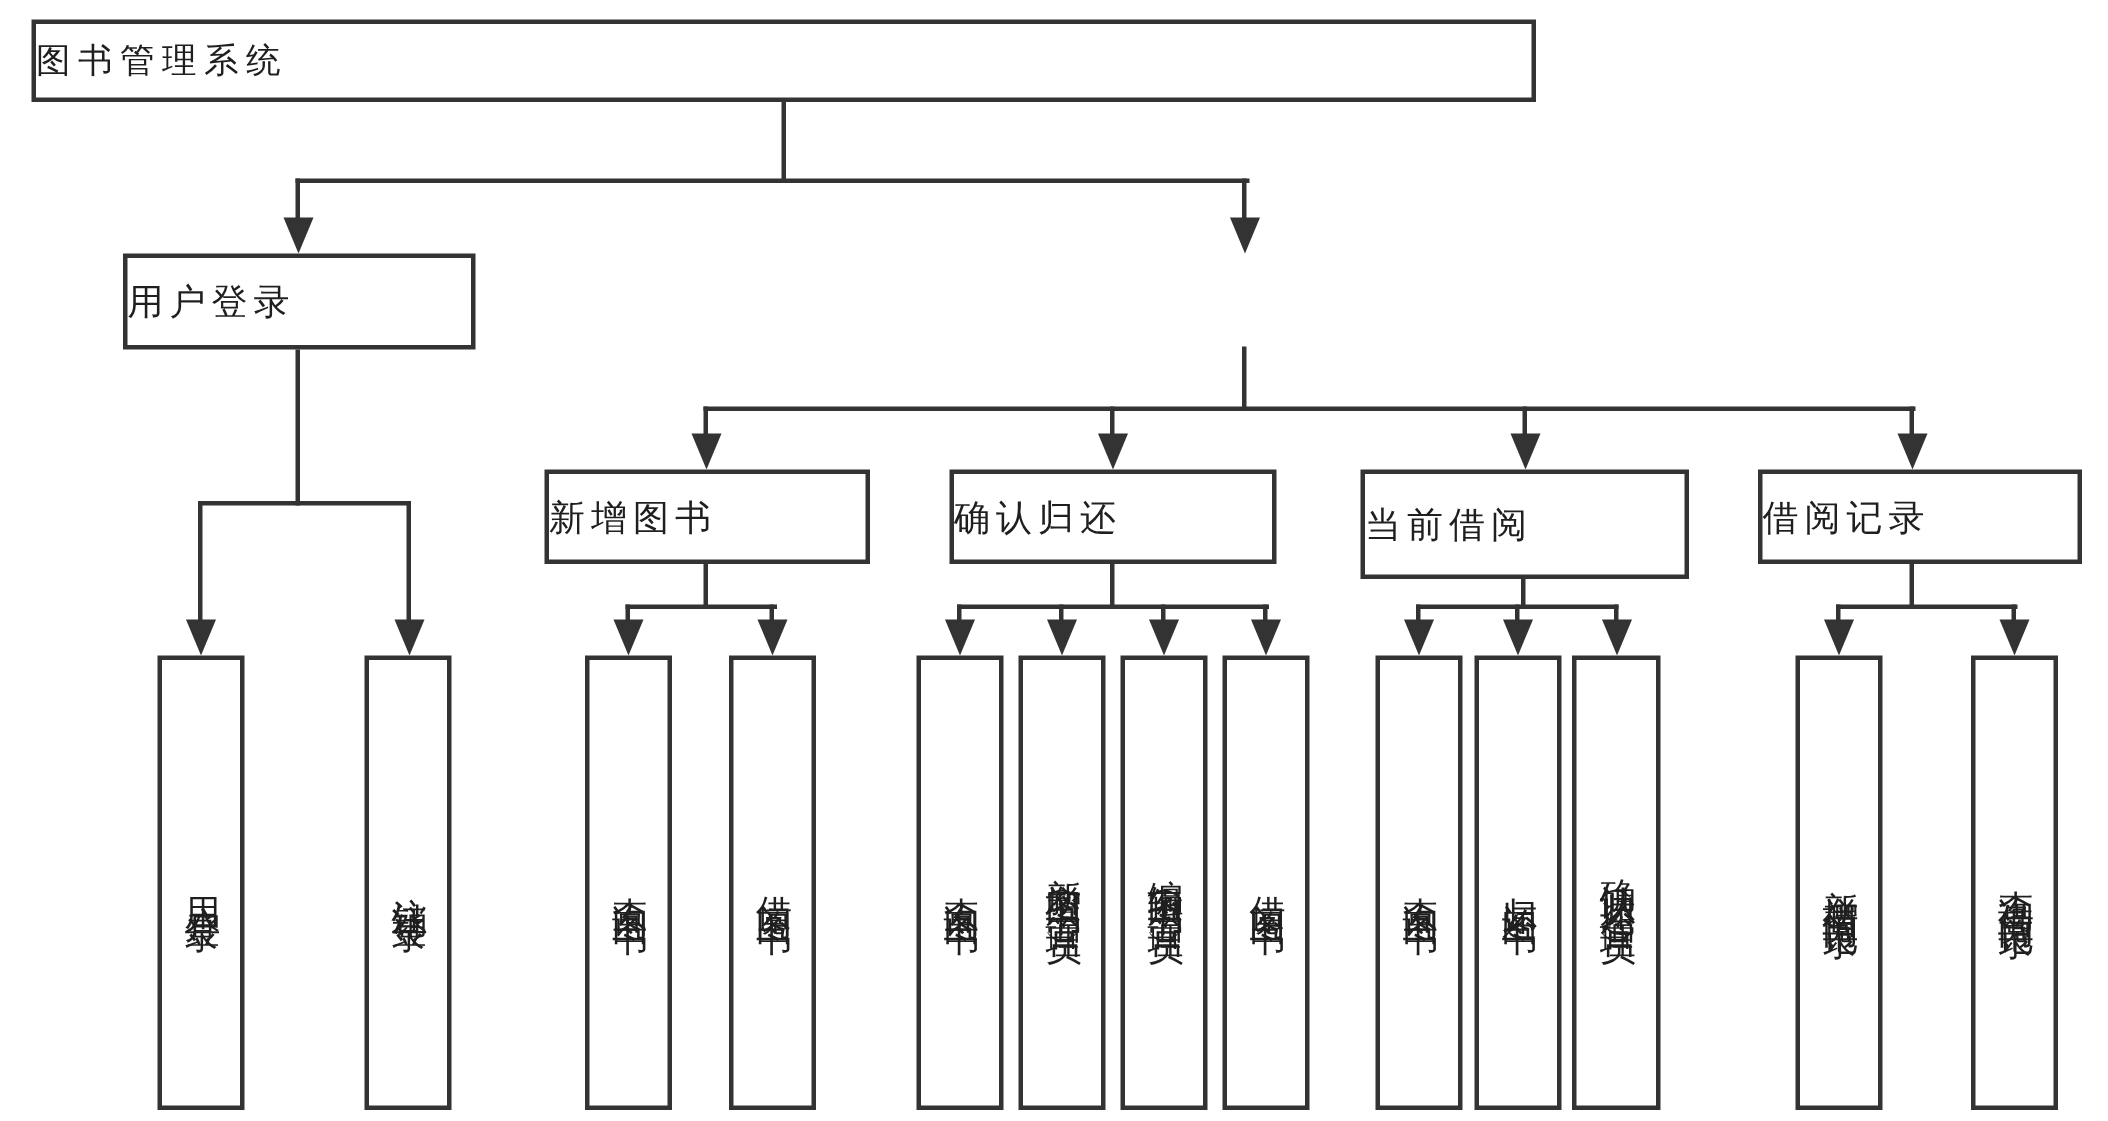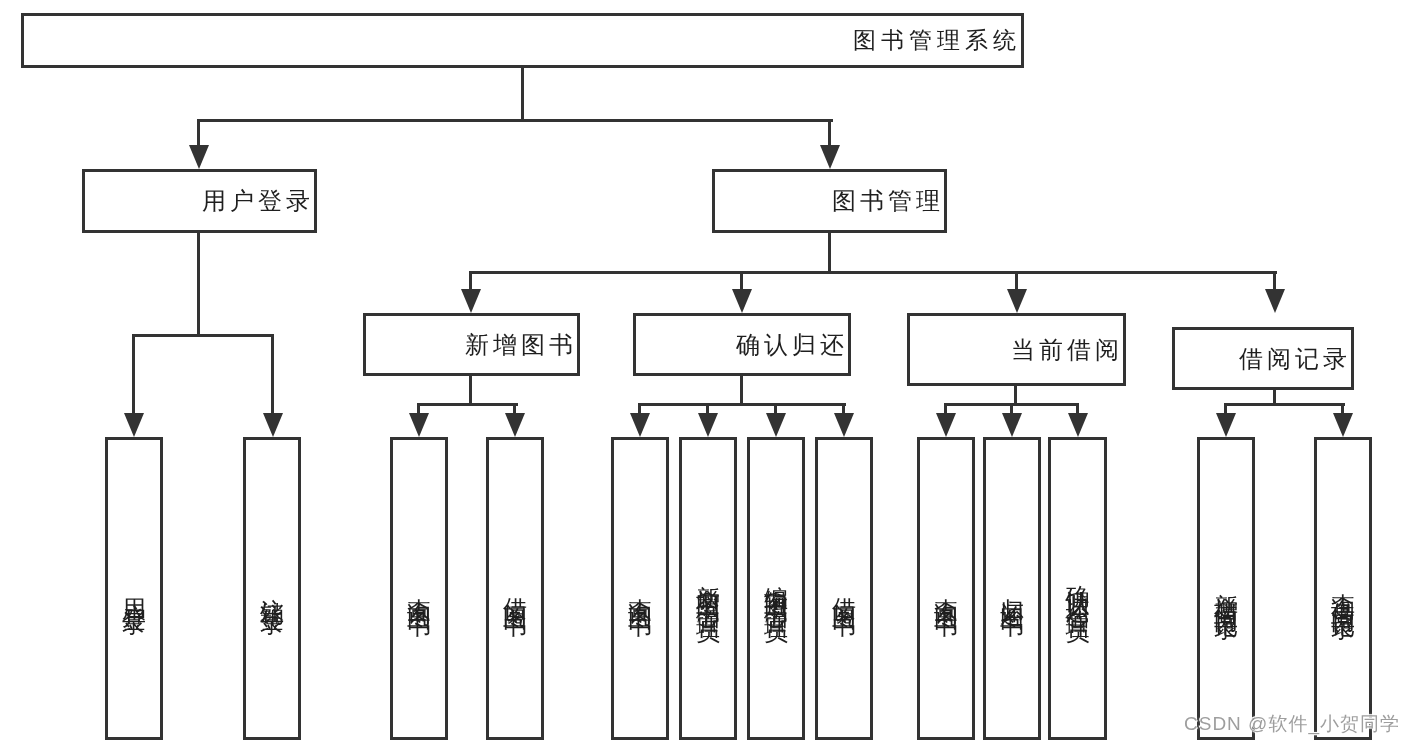--- a/index.html
+++ b/index.html
@@ -19,21 +19,21 @@
   .ar{
     position:absolute;width:0;height:0;
     border-left:10px solid transparent;
     border-right:10px solid transparent;
     border-top:24px solid var(--line);
   }
   
   .hbox{
     position:absolute;box-sizing:border-box;
     border:3px solid var(--line);background:#fff;
-    display:flex;align-items:center;justify-content:flex-end;
+    display:flex;align-items:center;justify-content:flex-start;
     font-size:24px;letter-spacing:4px;color:var(--text);
     white-space:nowrap;
   }
   .hbox.title{font-size:23px;letter-spacing:5px;}
   
   .vbox{
     position:absolute;box-sizing:border-box;top:437px;width:58px;height:303px;
     border:3px solid var(--line);background:#fff;
     display:flex;align-items:center;justify-content:center;
     writing-mode:vertical-rl;text-orientation:mixed;
@@ -111,34 +111,31 @@
   <div class="ln" style="left:1341px;top:403px;width:3px;height:14px"></div>
   <div class="ar" style="left:1333px;top:413px"></div>
 
   <div class="hbox title" style="left:21px;top:13px;width:1003px;height:55px">
     <span>图书管理系统</span>
   </div>
 
   <div class="hbox" style="left:82px;top:169px;width:235px;height:64px">
     <span>用户登录</span>
   </div>
-  <div class="hbox" style="left:712px;top:169px;width:235px;height:64px">
-    <span>图书管理</span>
-  </div>
 
   <div class="hbox" style="left:363px;top:313px;width:217px;height:63px">
     <span>新增图书</span>
   </div>
   <div class="hbox" style="left:633px;top:313px;width:218px;height:63px">
     <span>确认归还</span>
   </div>
   <div class="hbox" style="left:907px;top:313px;width:219px;height:73px">
     <span>当前借阅</span>
   </div>
-  <div class="hbox" style="left:1172px;top:327px;width:182px;height:63px">
+  <div class="hbox" style="left:1172px;top:313px;width:216px;height:63px">
     <span>借阅记录</span>
   </div>
 
   <div class="vbox" style="left:105px">
     <span>用户登录</span>
   </div>
   <div class="vbox" style="left:243px">
     <span>注销登录</span>
   </div>
 
@@ -172,15 +169,14 @@
     <span>确认归还（管理员）</span>
   </div>
 
   <div class="vbox" style="left:1197px">
     <span>新增借阅记录</span>
   </div>
   <div class="vbox" style="left:1314px">
     <span>查询借阅记录</span>
   </div>
 
-  <div class="watermark">CSDN @软件_小贺同学</div>
 
 </div>
 
 </body></html>

